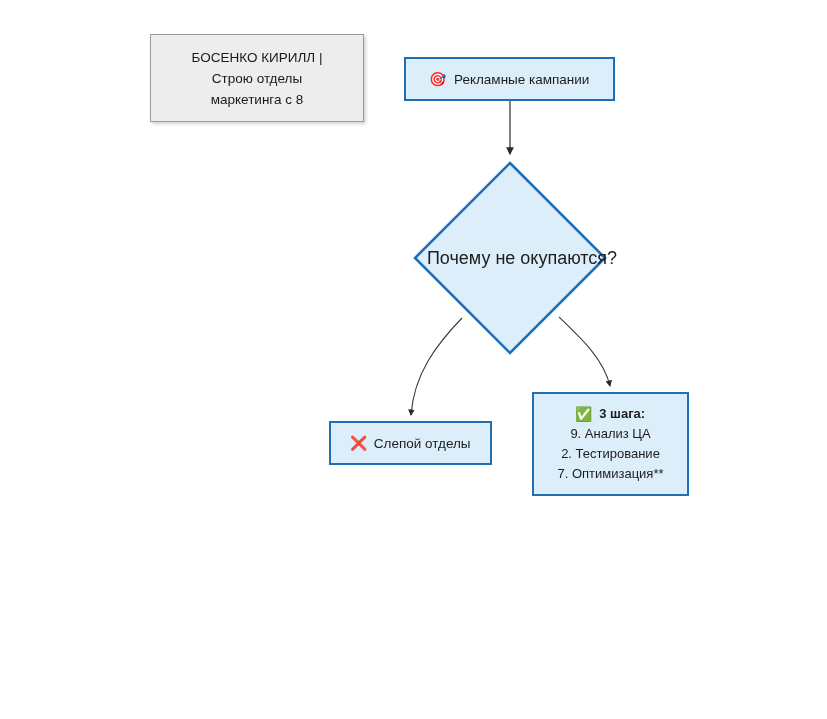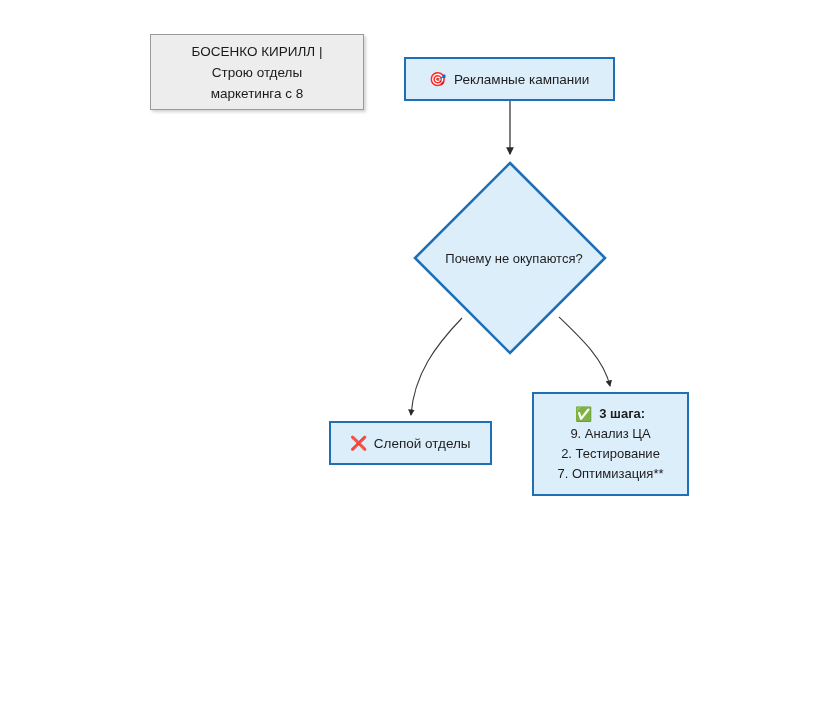--- a/index.html
+++ b/index.html
@@ -36,21 +36,21 @@
     position: absolute;
     z-index: 2;
     box-sizing: border-box;
   }
 
   
   .title-card {
     left: 150px;
     top: 34px;
     width: 214px;
-    height: 76px;
+    height: 88px;
     background: #ededed;
     border: 1px solid #9a9a9a;
     box-shadow: 2px 2px 3px rgba(0,0,0,0.18);
     display: flex;
     flex-direction: column;
     align-items: center;
     justify-content: center;
     text-align: center;
     color: #1a1a1a;
     font-size: 13.5px;
@@ -130,28 +130,28 @@
     height: 196px;
   }
   #node-decision svg {
     position: absolute;
     left: 0; top: 0;
     width: 196px;
     height: 196px;
   }
   #node-decision .dlabel {
     position: absolute;
-    left: 4px;
+    left: 12px;
     top: 0;
     width: 196px;
     height: 196px;
     display: flex;
     align-items: center;
     justify-content: center;
-    font-size: 13px;
+    font-size: 18px;
     color: #1d1d1d;
     white-space: nowrap;
   }
 </style>
 </head>
 <body>
 
 <div id="canvas">
 
   <svg id="edges" viewBox="0 0 827 719" xmlns="http://www.w3.org/2000/svg">

